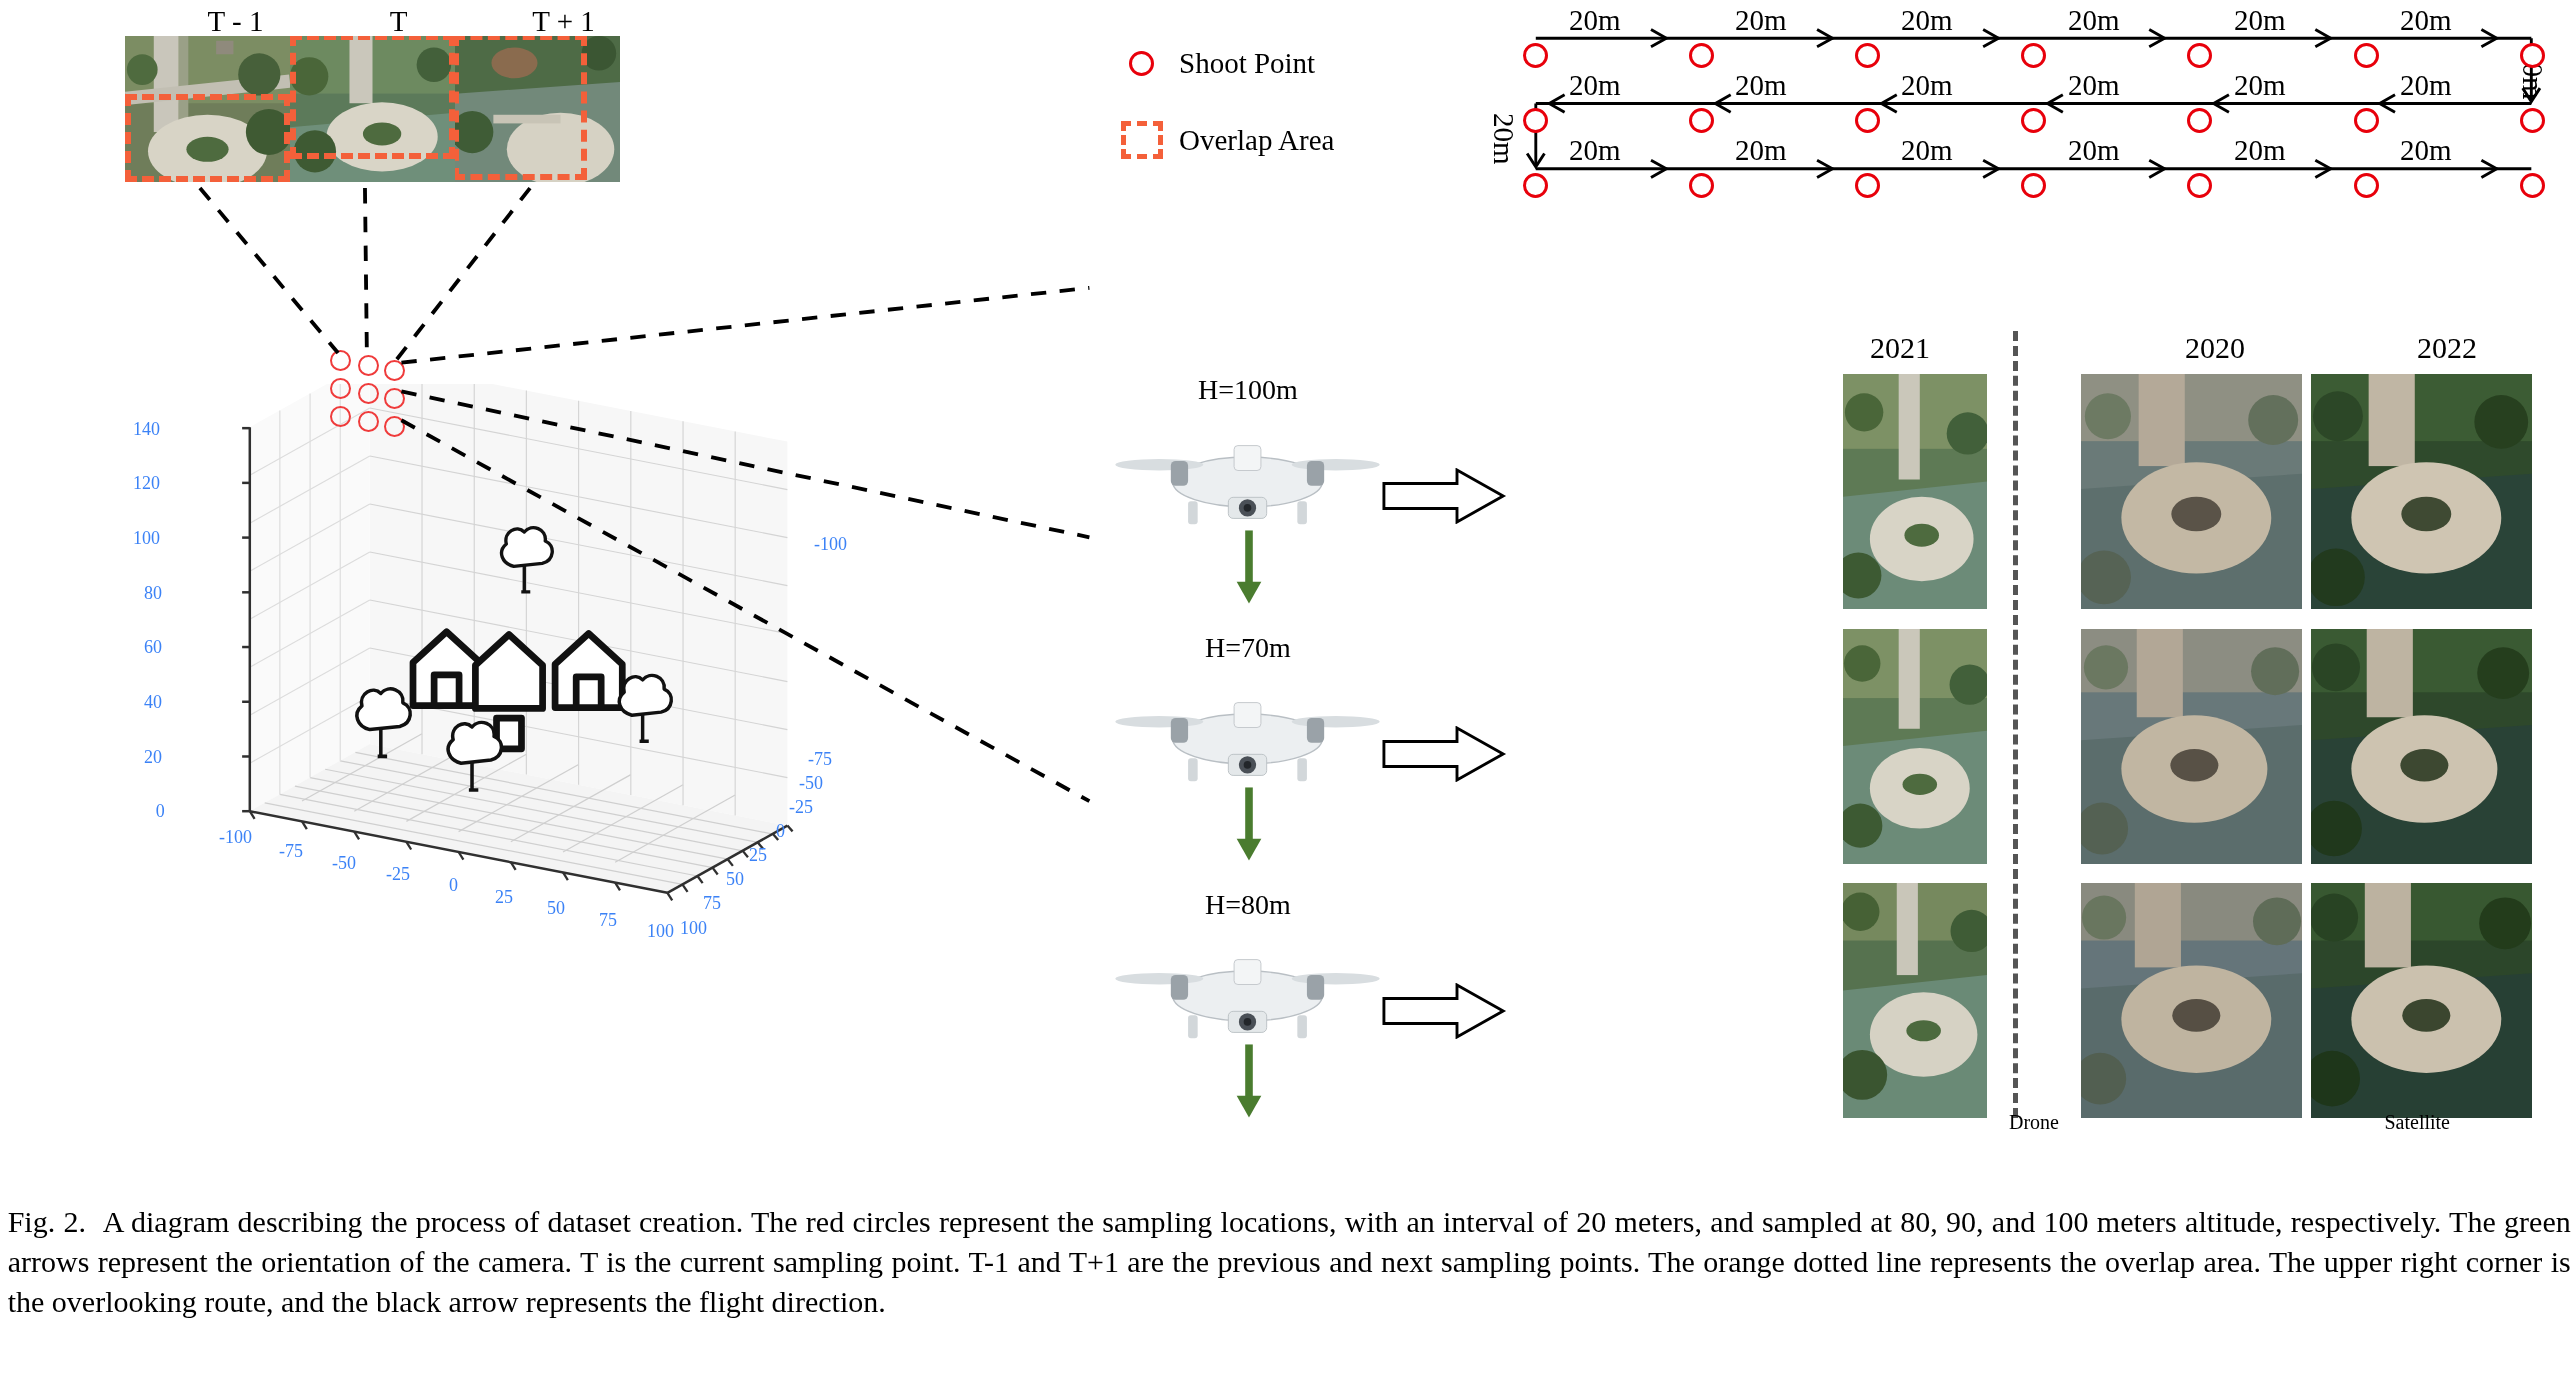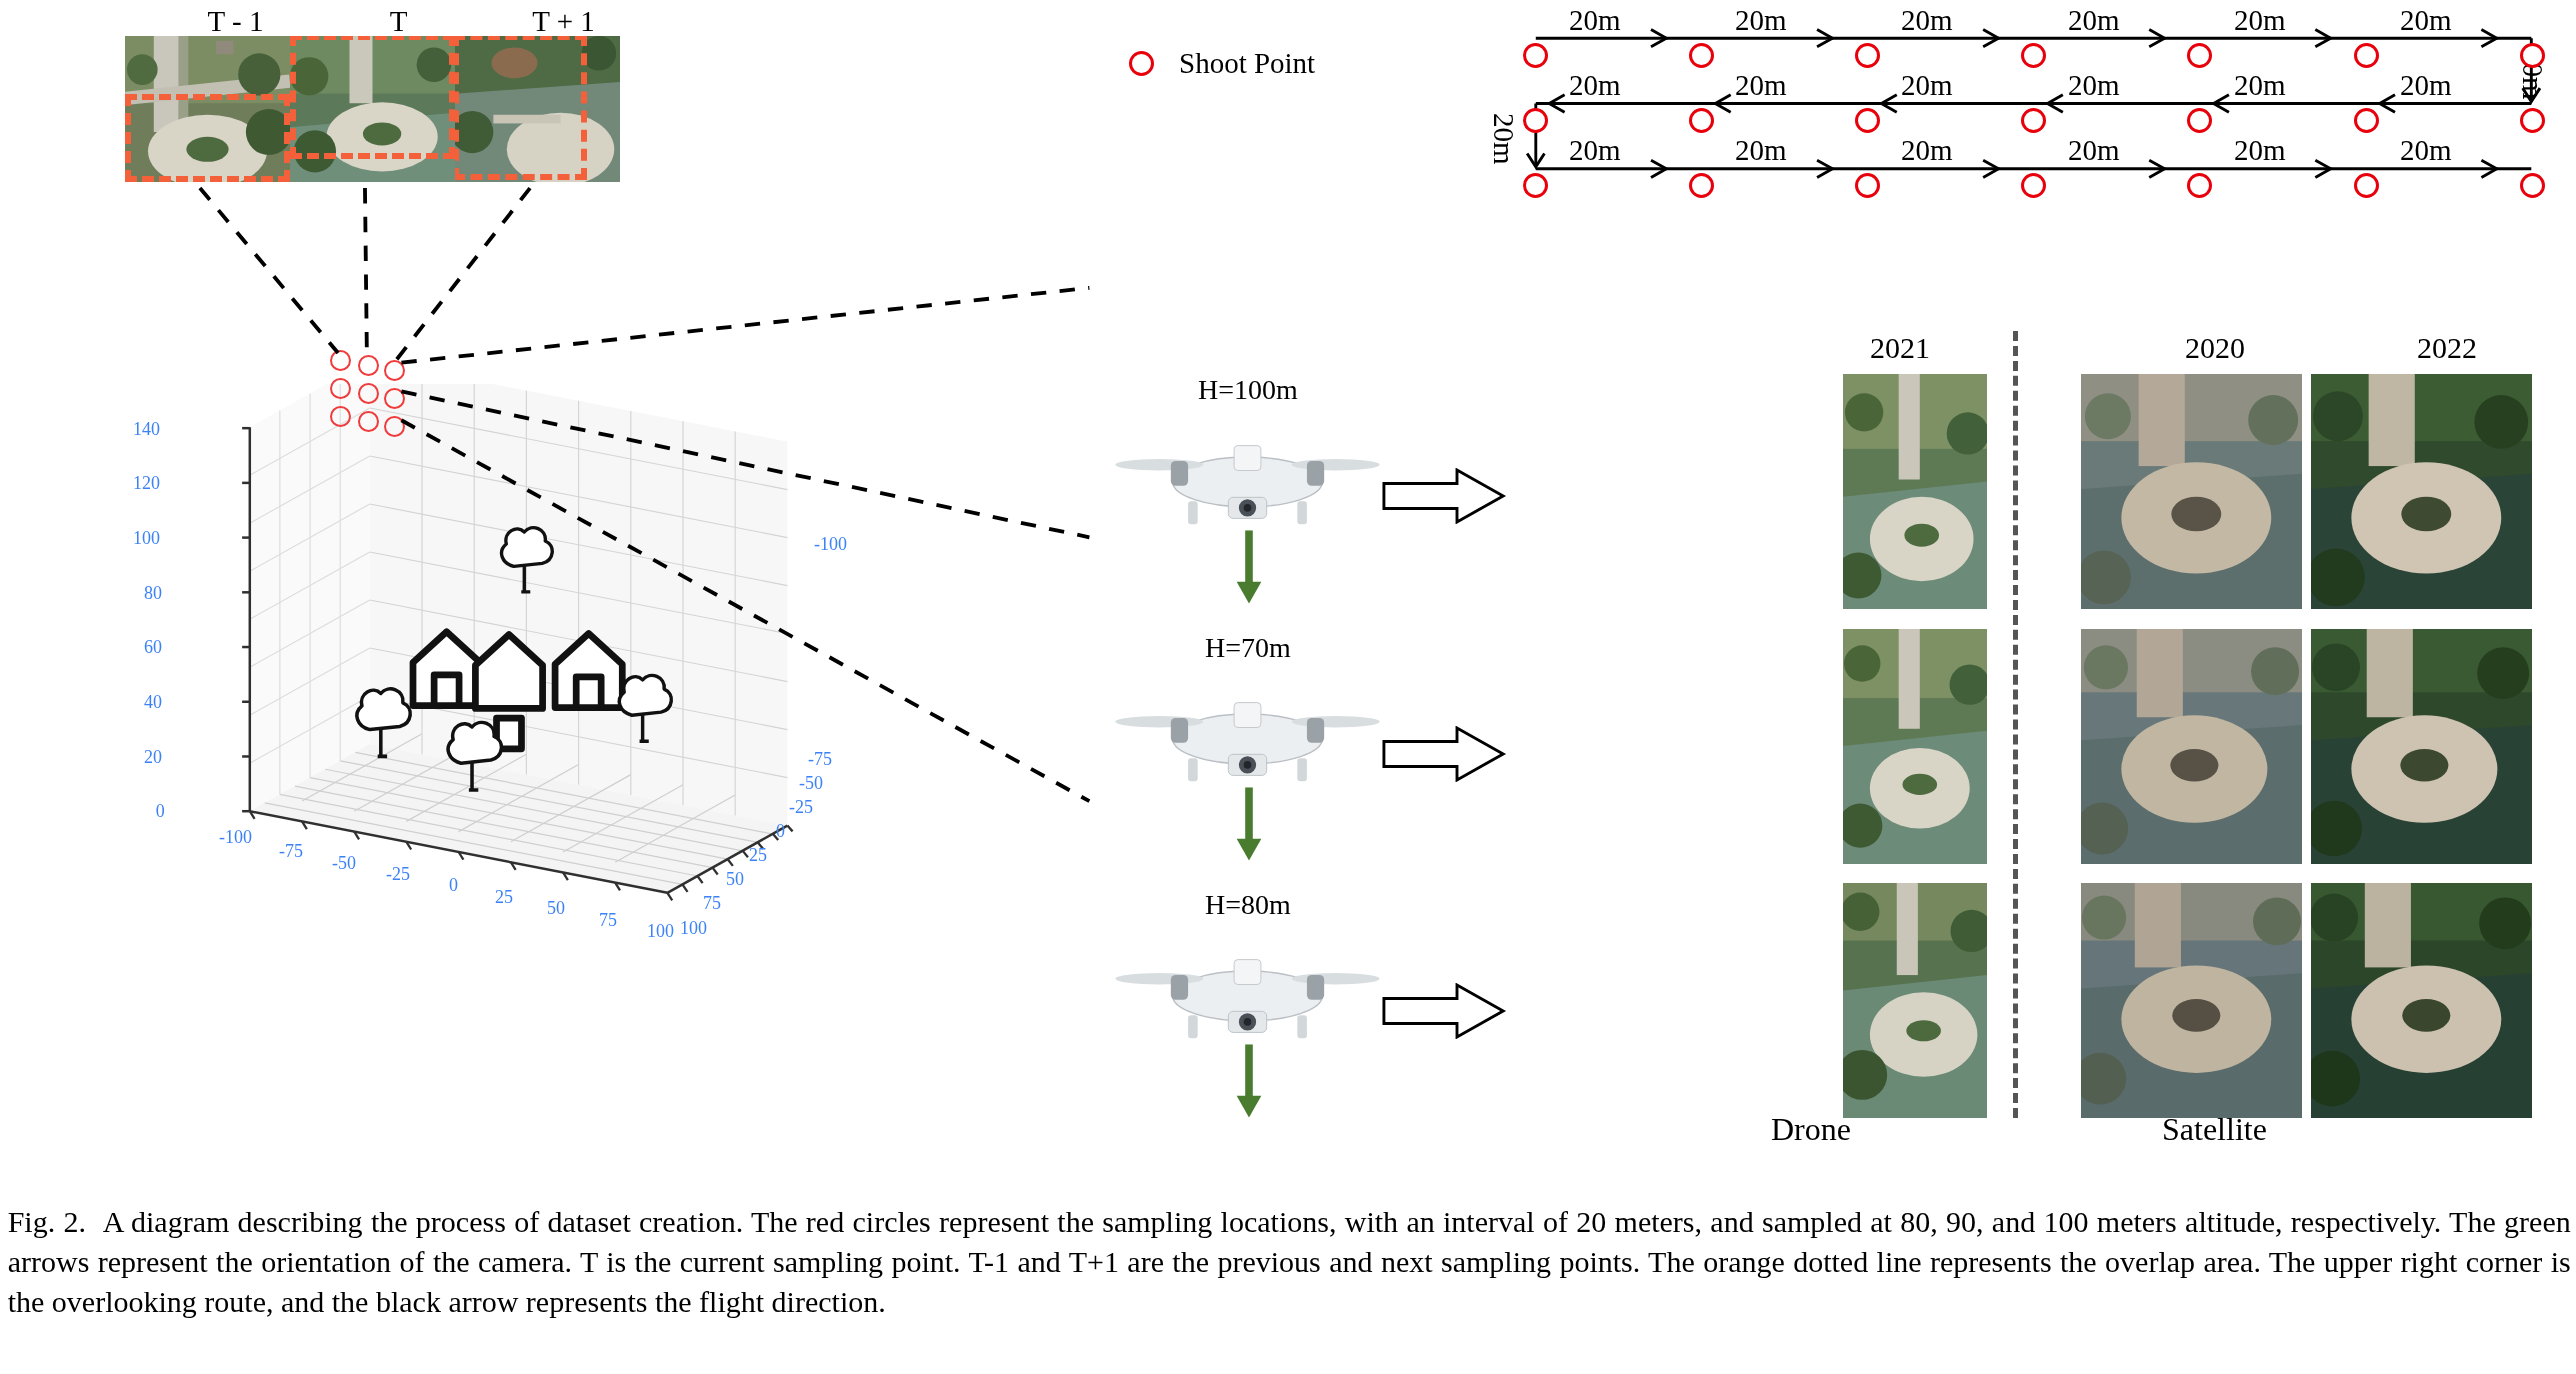--- a/index.html
+++ b/index.html
@@ -20,21 +20,21 @@
   .rlab{position:absolute;font-size:29px;white-space:nowrap;}
   .rlabv{position:absolute;font-size:29px;white-space:nowrap;transform:rotate(90deg);transform-origin:left top;}
   
   .tick{position:absolute;font-size:18px;color:#3b82f6;white-space:nowrap;}
   .spt{position:absolute;width:21px;height:21px;border:2.9px solid #ef3b3b;border-radius:50%;box-sizing:border-box;}
   
   .hlab{position:absolute;font-size:28px;text-align:center;width:288px;}
   
   .imgbox{position:absolute;overflow:hidden;}
   .yrlab{position:absolute;font-size:30px;text-align:center;width:192px;}
-  .botlab{position:absolute;font-size:32px;text-align:left;width:288px;}
+  .botlab{position:absolute;font-size:20px;text-align:right;width:288px;}
   
   .caption{position:absolute;left:7.7px;top:1202px;width:2563px;font-size:30px;line-height:1.33;text-align:justify;}
   .dash-div{position:absolute;border-left:5.8px dashed #555;}
 </style>
 </head>
 <body>
 
 <div class="ttl abs" style="left:125px;top:4.8px;width:221px;">T - 1</div>
 <div class="ttl abs" style="left:288px;top:4.8px;width:221px;">T</div>
 <div class="ttl abs" style="left:453px;top:4.8px;width:221px;">T + 1</div>
@@ -84,20 +84,26 @@
   </svg>
   <div class="ov" style="left:-1.9px;top:-1.9px;width:134px;height:146px;"></div>
 </div>
 
 <div class="legend">
   <div class="lgrow">
     <span class="lgsym">
         <span class="circ"></span>
       </span>
     <span class="lgtxt">Shoot Point</span>
+  </div>
+  <div class="lgrow">
+    <span class="lgsym">
+      <span style="display:block;width:42px;height:38px;border:5.8px dashed #f4603a;box-sizing:border-box;"></span>
+    </span>
+    <span class="lgtxt">Overlap Area</span>
   </div>
 </div>
 
 <div class="abs" style="left:1507px;top:17.3px;width:1056px;height:173px;">
   <svg width="1056" height="173" viewBox="0 0 1100 180">
     <defs>
       <marker id="ah" markerWidth="16" markerHeight="16" refX="13" refY="6" orient="auto">
         <polyline points="2,1 13,6 2,11" fill="none" stroke="#000" stroke-width="2"></polyline>
       </marker>
     </defs>

